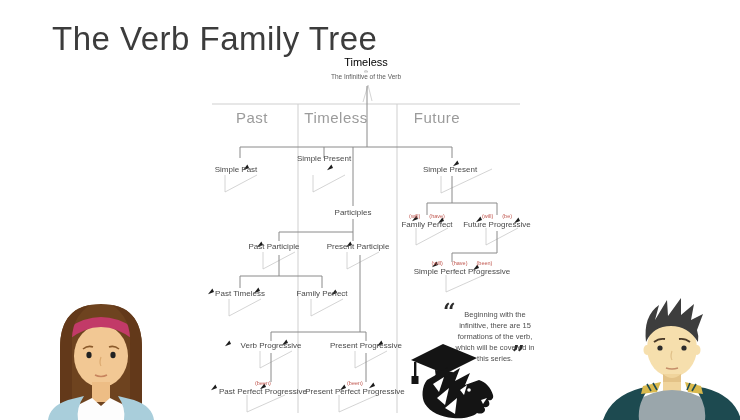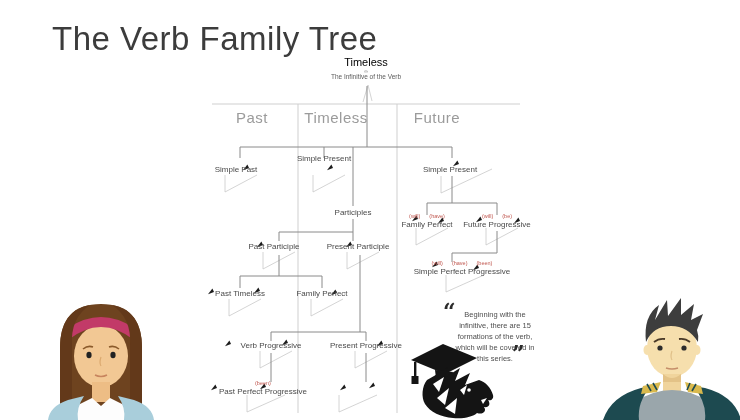--- a/index.html
+++ b/index.html
@@ -165,20 +165,26 @@
   <div class="node" style="left:366px;top:342px">
     <div class="node-label">Present Progressive</div>
     </div>
 
   <div class="node" style="left:263px;top:381px">
     <div class="helpers">
         <span>(been)</span>
       </div>
     <div class="node-label">Past Perfect Progressive</div>
     </div>
+  <div class="node" style="left:355px;top:381px">
+    <div class="helpers">
+        <span>(been)</span>
+      </div>
+    <div class="node-label">Present Perfect Progressive</div>
+    </div>
 
   <div class="node" style="left:427px;top:214px">
     <div class="helpers">
       <span>(will)</span>
       <span>(have)</span>
       </div>
     <div class="node-label">Family Perfect</div>
     </div>
   <div class="node" style="left:497px;top:214px">
     <div class="helpers">

